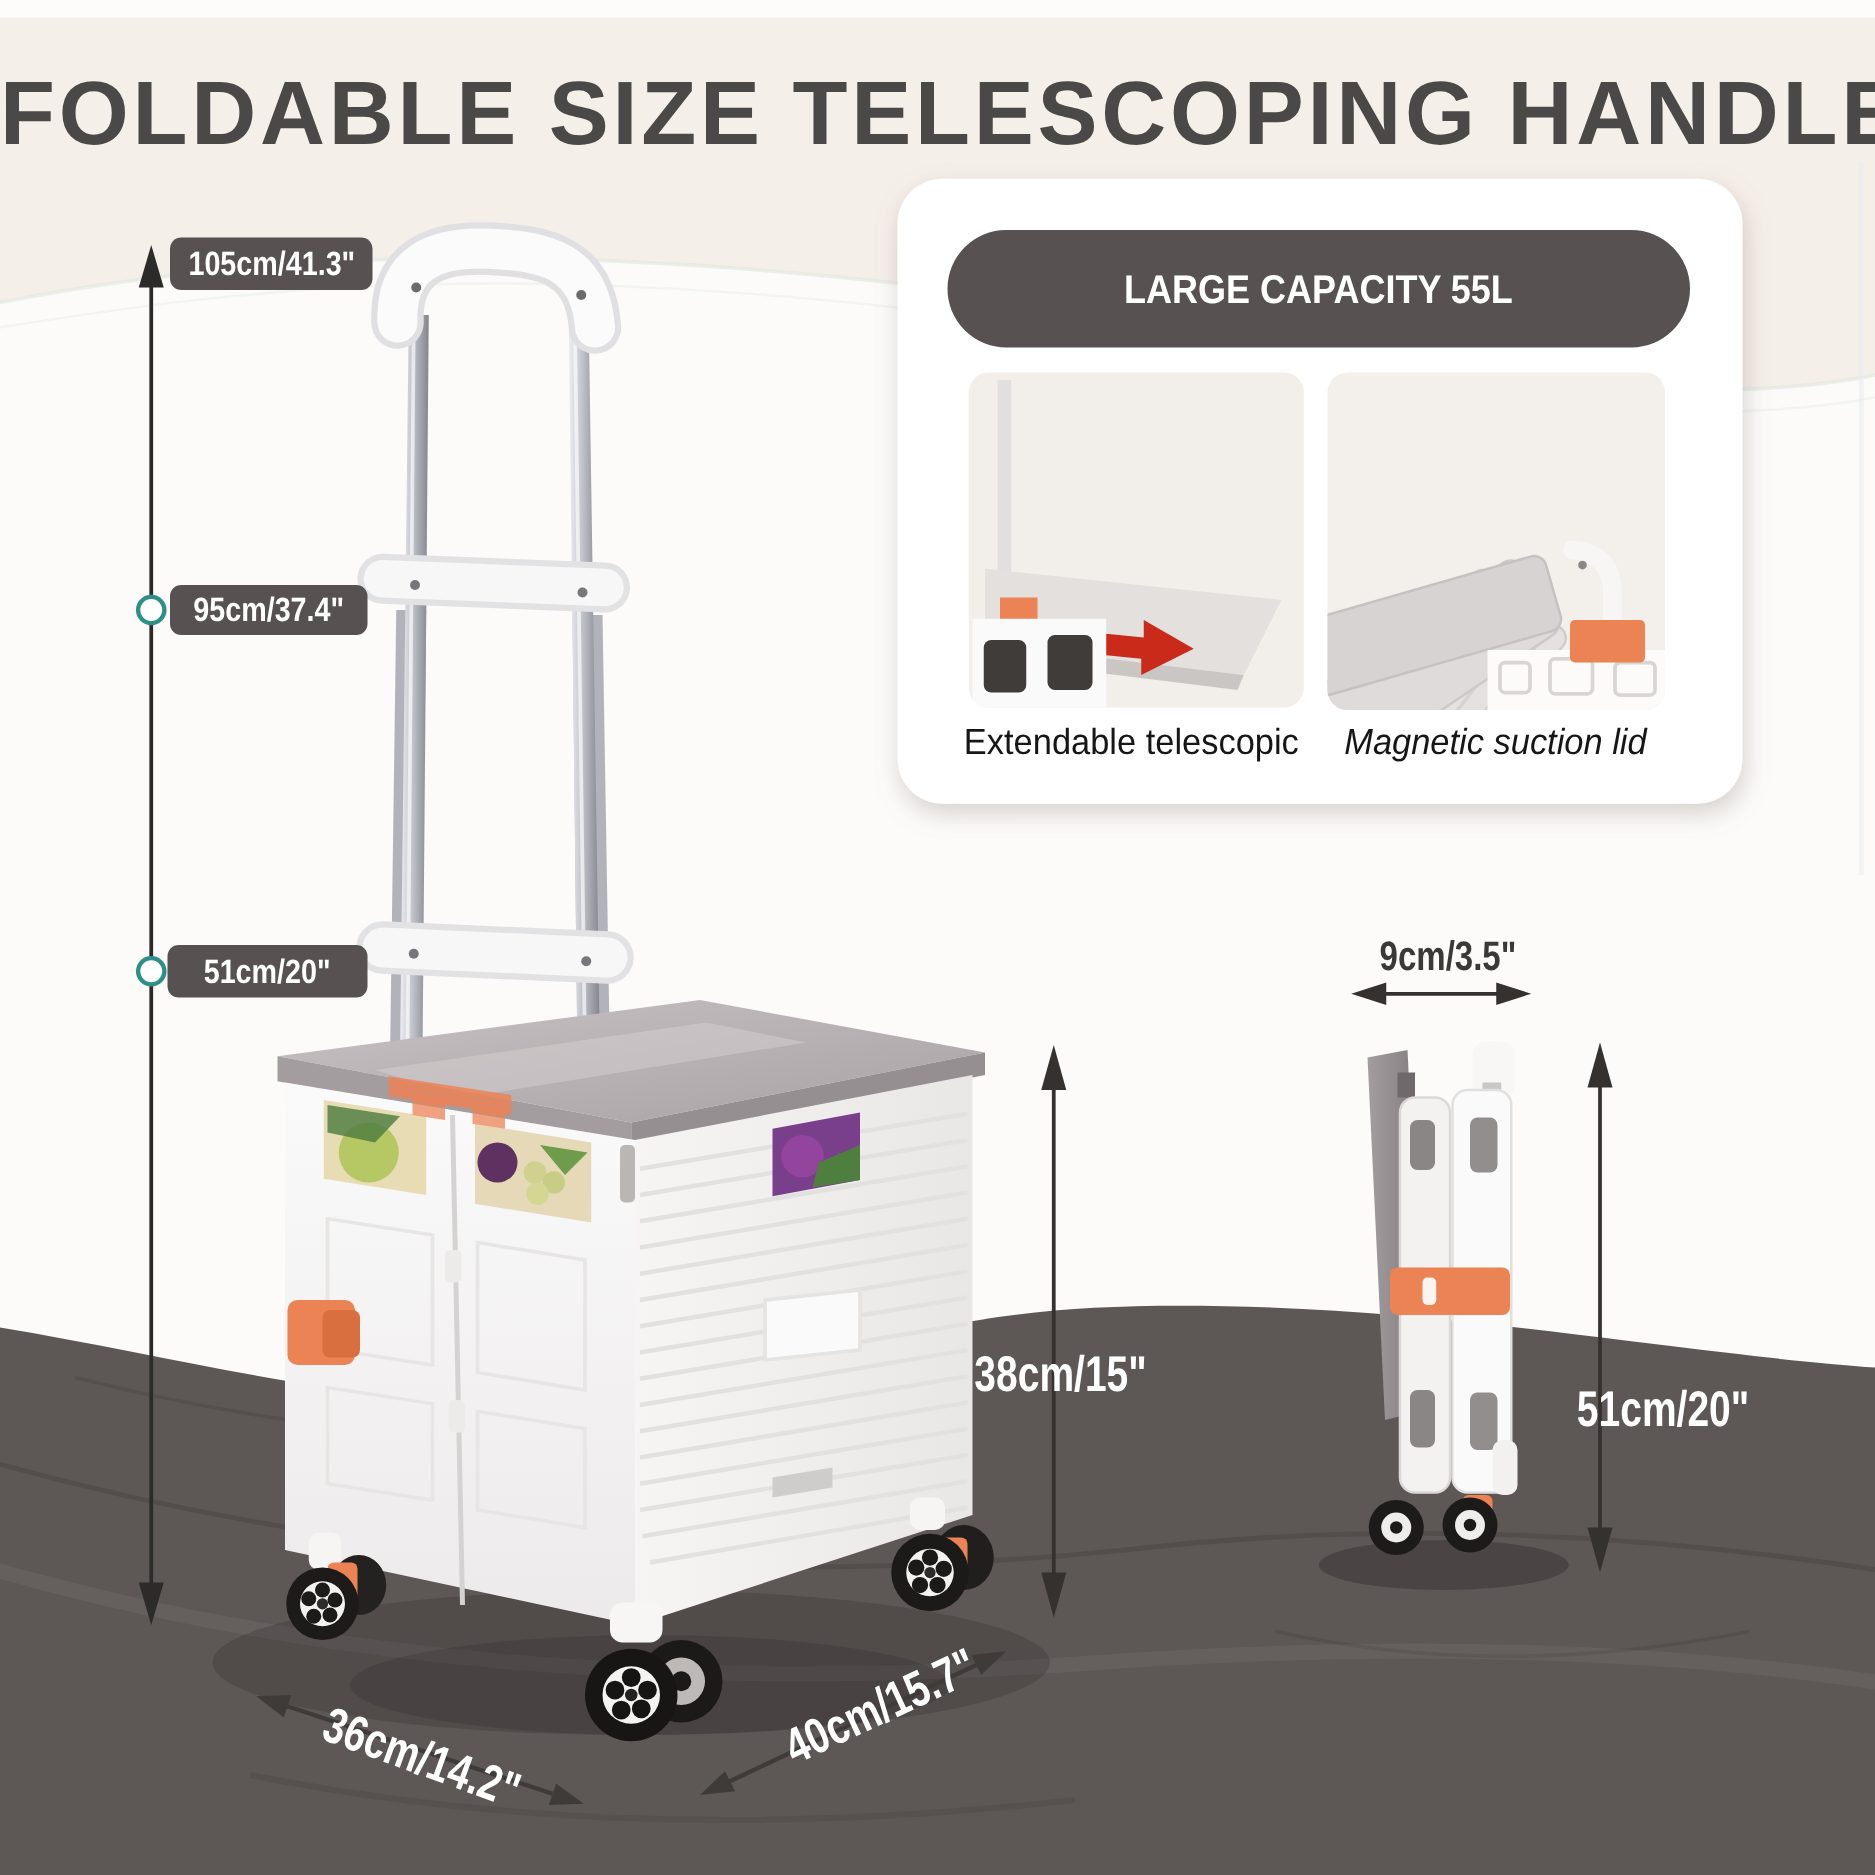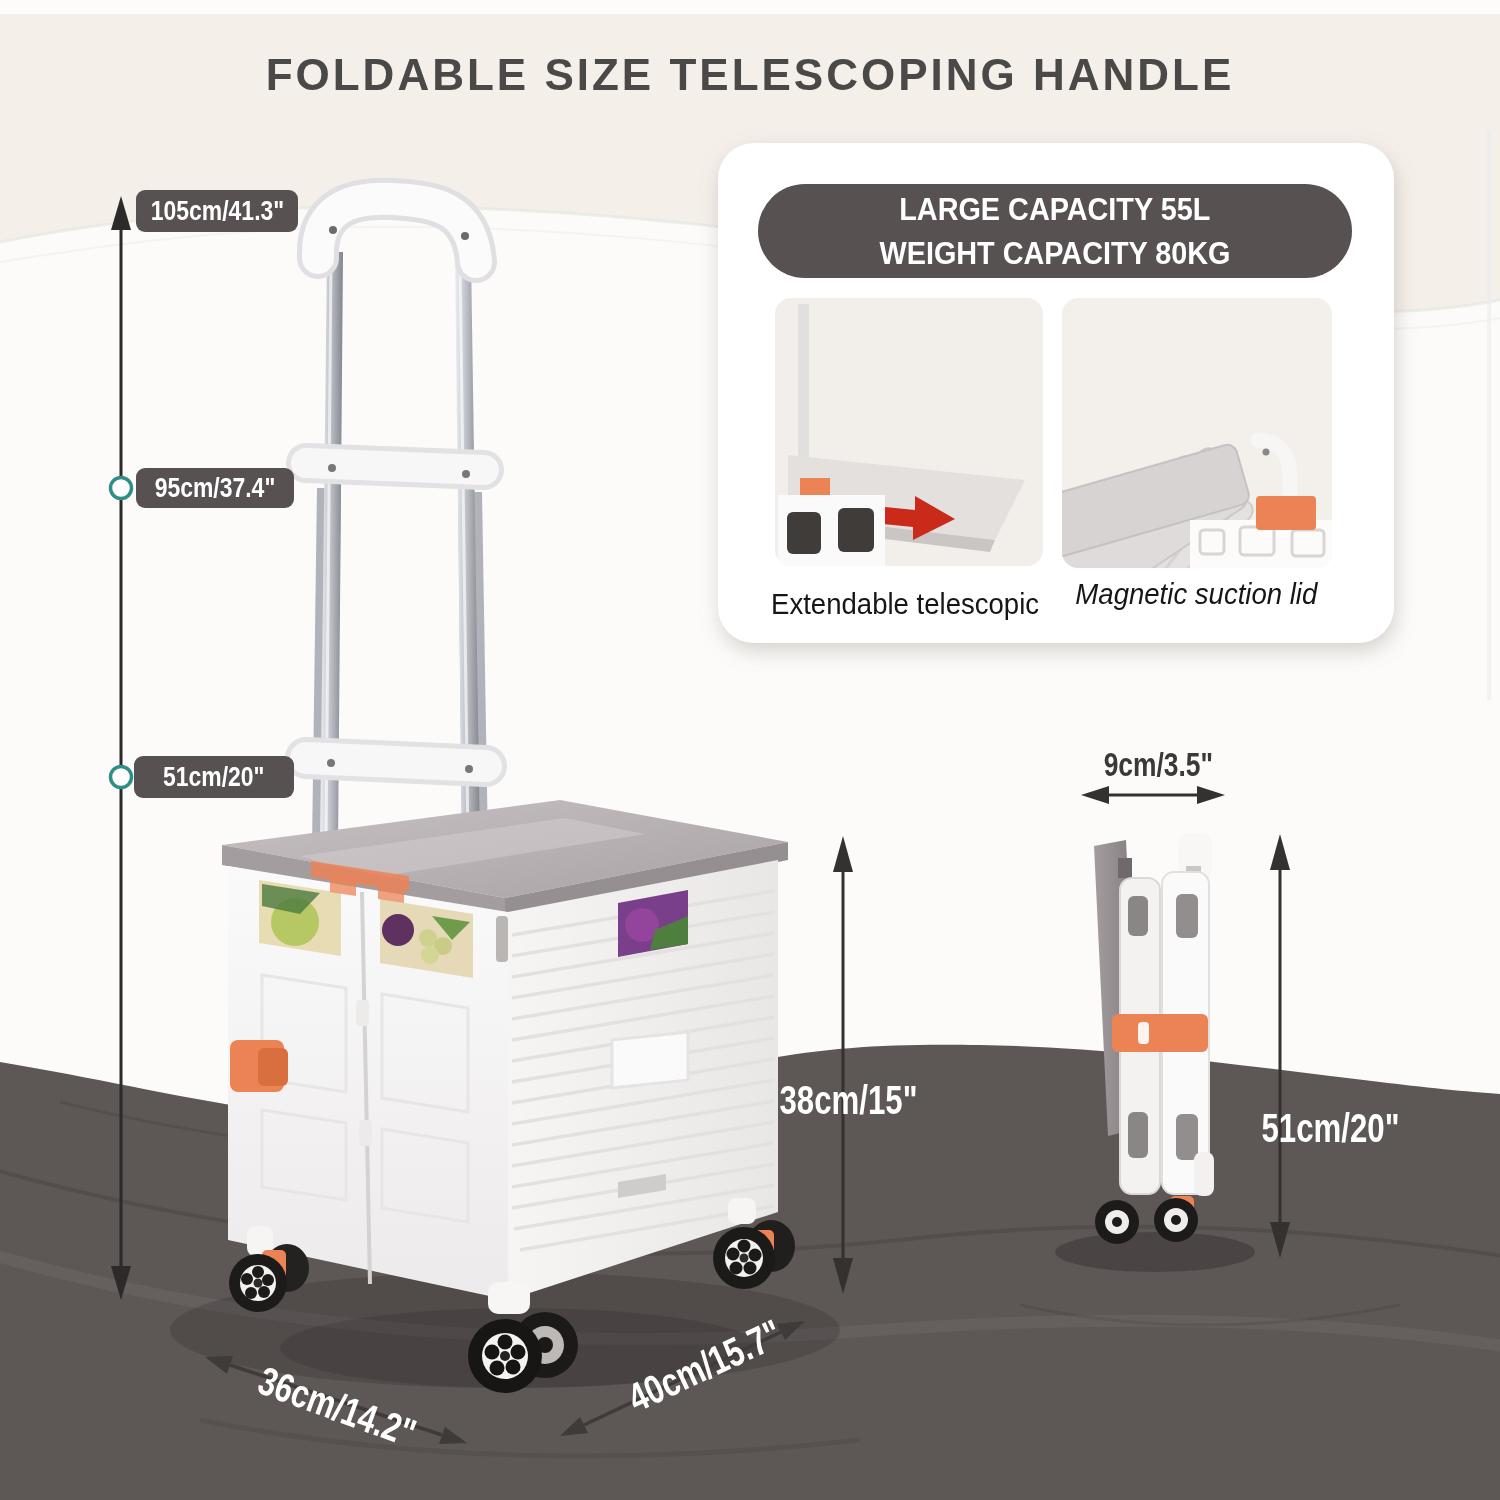--- a/index.html
+++ b/index.html
@@ -1,34 +1,34 @@
 <!DOCTYPE html>
 <html style="--accent-orange: #ec8355; --label-pill-bg: #575152; --badge-bg: #575152; --floor: #5d5755; --title-text: #4b4948; --marker-teal: #2e8f88; --photo-arrow-red: #c92a1a;"><head>
 <meta charset="utf-8">
 <style>
   html,body{margin:0;padding:0;background:#fbfaf8;}
   .stage{position:relative;width:1500px;height:1500px;overflow:hidden;
          font-family:"Liberation Sans","DejaVu Sans",sans-serif;}
   .stage svg{position:absolute;left:0;top:0;}
   .txt{position:absolute;white-space:nowrap;}
   .cx{display:inline-block;transform:scaleX(.85);transform-origin:center;white-space:nowrap;}
-  .title{left:0;right:0;top:50px;text-align:center;font-weight:bold;font-size:44px;
+  .title{left:0;right:0;top:50px;text-align:center;font-weight:bold;font-size:72px;
          letter-spacing:3px;color:var(--title-text,#4b4948);}
   .pill{position:absolute;background:var(--label-pill-bg,#575152);color:#fff;border-radius:9px;
         display:flex;align-items:center;justify-content:center;font-weight:bold;font-size:27px;}
   .p105{left:136px;top:190px;width:162px;height:42px;}
   .p95{left:136px;top:468px;width:158px;height:40px;}
   .p51{left:134px;top:756px;width:160px;height:42px;}
   .badge{position:absolute;left:758px;top:184px;width:594px;height:94px;border-radius:47px;
          background:var(--badge-bg,#575152);display:flex;flex-direction:column;align-items:center;
          justify-content:center;color:#fff;font-weight:bold;font-size:32px;line-height:44px;}
   .badge .cx{transform:scaleX(.9);}
   .caption{position:absolute;color:#161616;font-size:29px;line-height:32px;text-align:center;}
   .caption .cx{transform:scaleX(.95);}
-  .capL{left:758px;top:578px;width:294px;margin-top:10px;}
+  .capL{left:758px;top:578px;width:294px;}
   .capR{left:1048px;top:578px;width:296px;font-style:italic;}
   .floorlab{position:absolute;color:#ffffff;font-weight:bold;font-size:40px;}
   .floorlab .cx{transform:scaleX(.78);}
   .t38{left:760px;top:1078px;width:170px;text-align:center;}
   .t51r{left:1240px;top:1106px;width:180px;text-align:center;}
   .t9{left:1090px;top:746px;width:130px;text-align:center;color:#3a3838;font-weight:bold;
       font-size:33px;position:absolute;}
   .t9 .cx{transform:scaleX(.8);}
   .t36{left:246px;top:1350px;transform:rotate(20deg);transform-origin:left top;}
   .t40{left:600px;top:1390px;transform:rotate(-25deg);transform-origin:left top;}
@@ -343,21 +343,20 @@
 </div>
 <div class="pill p95">
   <span class="cx">95cm/37.4"</span>
 </div>
 <div class="pill p51">
   <span class="cx">51cm/20"</span>
 </div>
 
 <div class="badge">
   <div><span class="cx">LARGE CAPACITY 55L</span></div>
-  <div><span class="cx">WEIGHT CAPACITY 80KG</span></div>
 </div>
 
 <div class="caption capL">
   <div><span class="cx">Extendable telescopic</span></div>
 </div>
 <div class="caption capR">
   <span class="cx">Magnetic suction lid</span>
 </div>
 
 <div class="txt t9">

